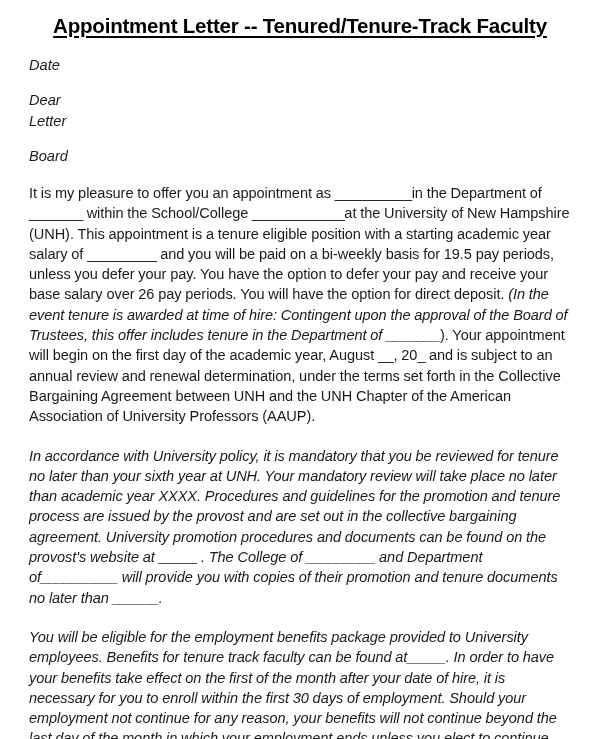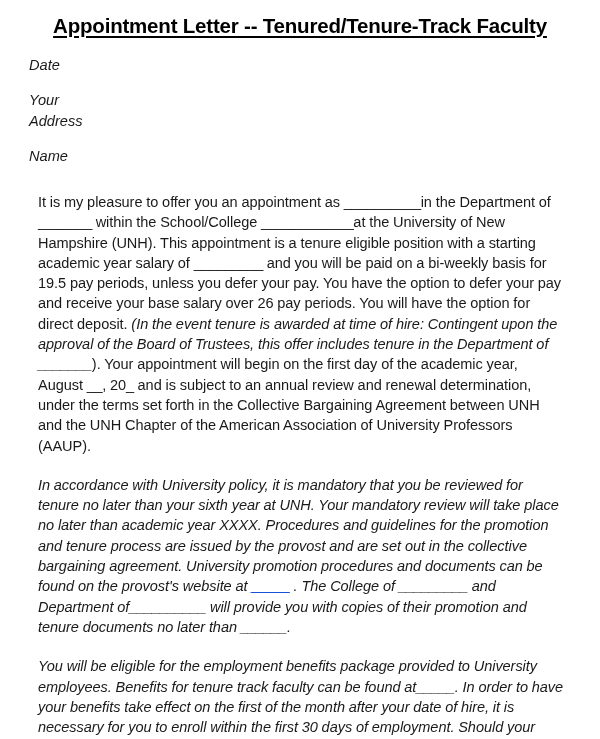--- a/index.html
+++ b/index.html
@@ -56,21 +56,21 @@
     line-height: 21px;
     color: #1a1a1a;
     white-space: pre;
     font-style: italic;
   }
 
   .spacer-sm { height: 14px; }
   .spacer-md { height: 16px; }
 
   p.para {
-    margin: 9px;
+    margin: 0;
     font-size: 14.55px;
     line-height: 20.3px;
     color: #1a1a1a;
     text-align: left;
     letter-spacing: -0.06px;
     word-spacing: -0.15px;
   }
 
   p.para + p.para {
     margin-top: 19px;
@@ -97,24 +97,24 @@
 <body>
 
 <div class="page">
 
   <div class="doc-title"><span class="ul">Appointment Letter -- Tenured/Tenure-Track Faculty</span></div>
 
   <div class="body-block">
 
     <div class="addr-line">Date</div>
     <div class="spacer-sm"></div>
-    <div class="addr-line">Your</div>
-    <div class="addr-line">Address</div>
+    <div class="addr-line">Dear</div>
+    <div class="addr-line">Letter</div>
     <div class="spacer-sm"></div>
-    <div class="addr-line">Name</div>
+    <div class="addr-line">Board</div>
     <div class="spacer-md"></div>
 
     <p class="para"><span>It is my pleasure to offer you an appointment as </span><span class="blank">__________</span><span>in the Department of </span><span class="blank">_______</span><span> within the School/College </span><span class="blank">____________</span><span>at the University of New Hampshire (UNH). This appointment is a tenure eligible position with a starting academic year salary of </span><span class="blank">_________</span><span> and you will be paid on a bi-weekly basis for 19.5 pay periods, unless you defer your pay. You have the option to defer your pay and receive your base salary over 26 pay periods. You will have the option for direct deposit. </span><span class="it">(In the event tenure is awarded at time of hire:  Contingent upon the approval of the Board of Trustees, this offer includes tenure in the Department of </span><span class="it blank">_______</span><span>). Your appointment will begin on the first day of the academic year, August </span><span class="blank">__</span><span>, 20</span><span class="blank">_</span><span> and is subject to an annual review and renewal determination, under the terms set forth in the Collective Bargaining Agreement between UNH and the UNH Chapter of the American Association of University Professors (AAUP).</span></p>
 
     <p class="para"><span>In accordance with University policy, it is mandatory that you be reviewed for tenure no later than your sixth year at UNH. Your mandatory review will take place no later than academic year XXXX. Procedures and guidelines for the promotion and tenure process are issued by the provost and are set out in the collective bargaining agreement. University promotion procedures and documents can be found on the provost's website at </span><a class="link-blank" href="#">_____</a><span> . The College of </span><span class="blank">_________</span><span> and Department of</span><span class="blank">__________</span><span> will provide you with copies of their promotion and tenure documents no later than </span><span class="blank">______</span><span>.</span></p>
 
     <p class="para"><span>You will be eligible for the employment benefits package provided to University employees. Benefits for tenure track faculty can be found at</span><span class="blank">_____</span><span>. In order to have your benefits take effect on the first of the month after your date of hire, it is necessary for you to enroll within the first 30 days of employment. Should your employment not continue for any reason, your benefits will not continue beyond the last day of the month in which your employment ends unless you elect to continue them at your expense under the provisions of the COBRA program or you are reappointed for an additional semester or academic year. You will receive information about orientation for new faculty, which typically takes place during the week before fall semester classes begin. At orientation, you will have the opportunity to learn about our benefits and enrollment procedures.</span></p>
 
   </div>
 </div>

